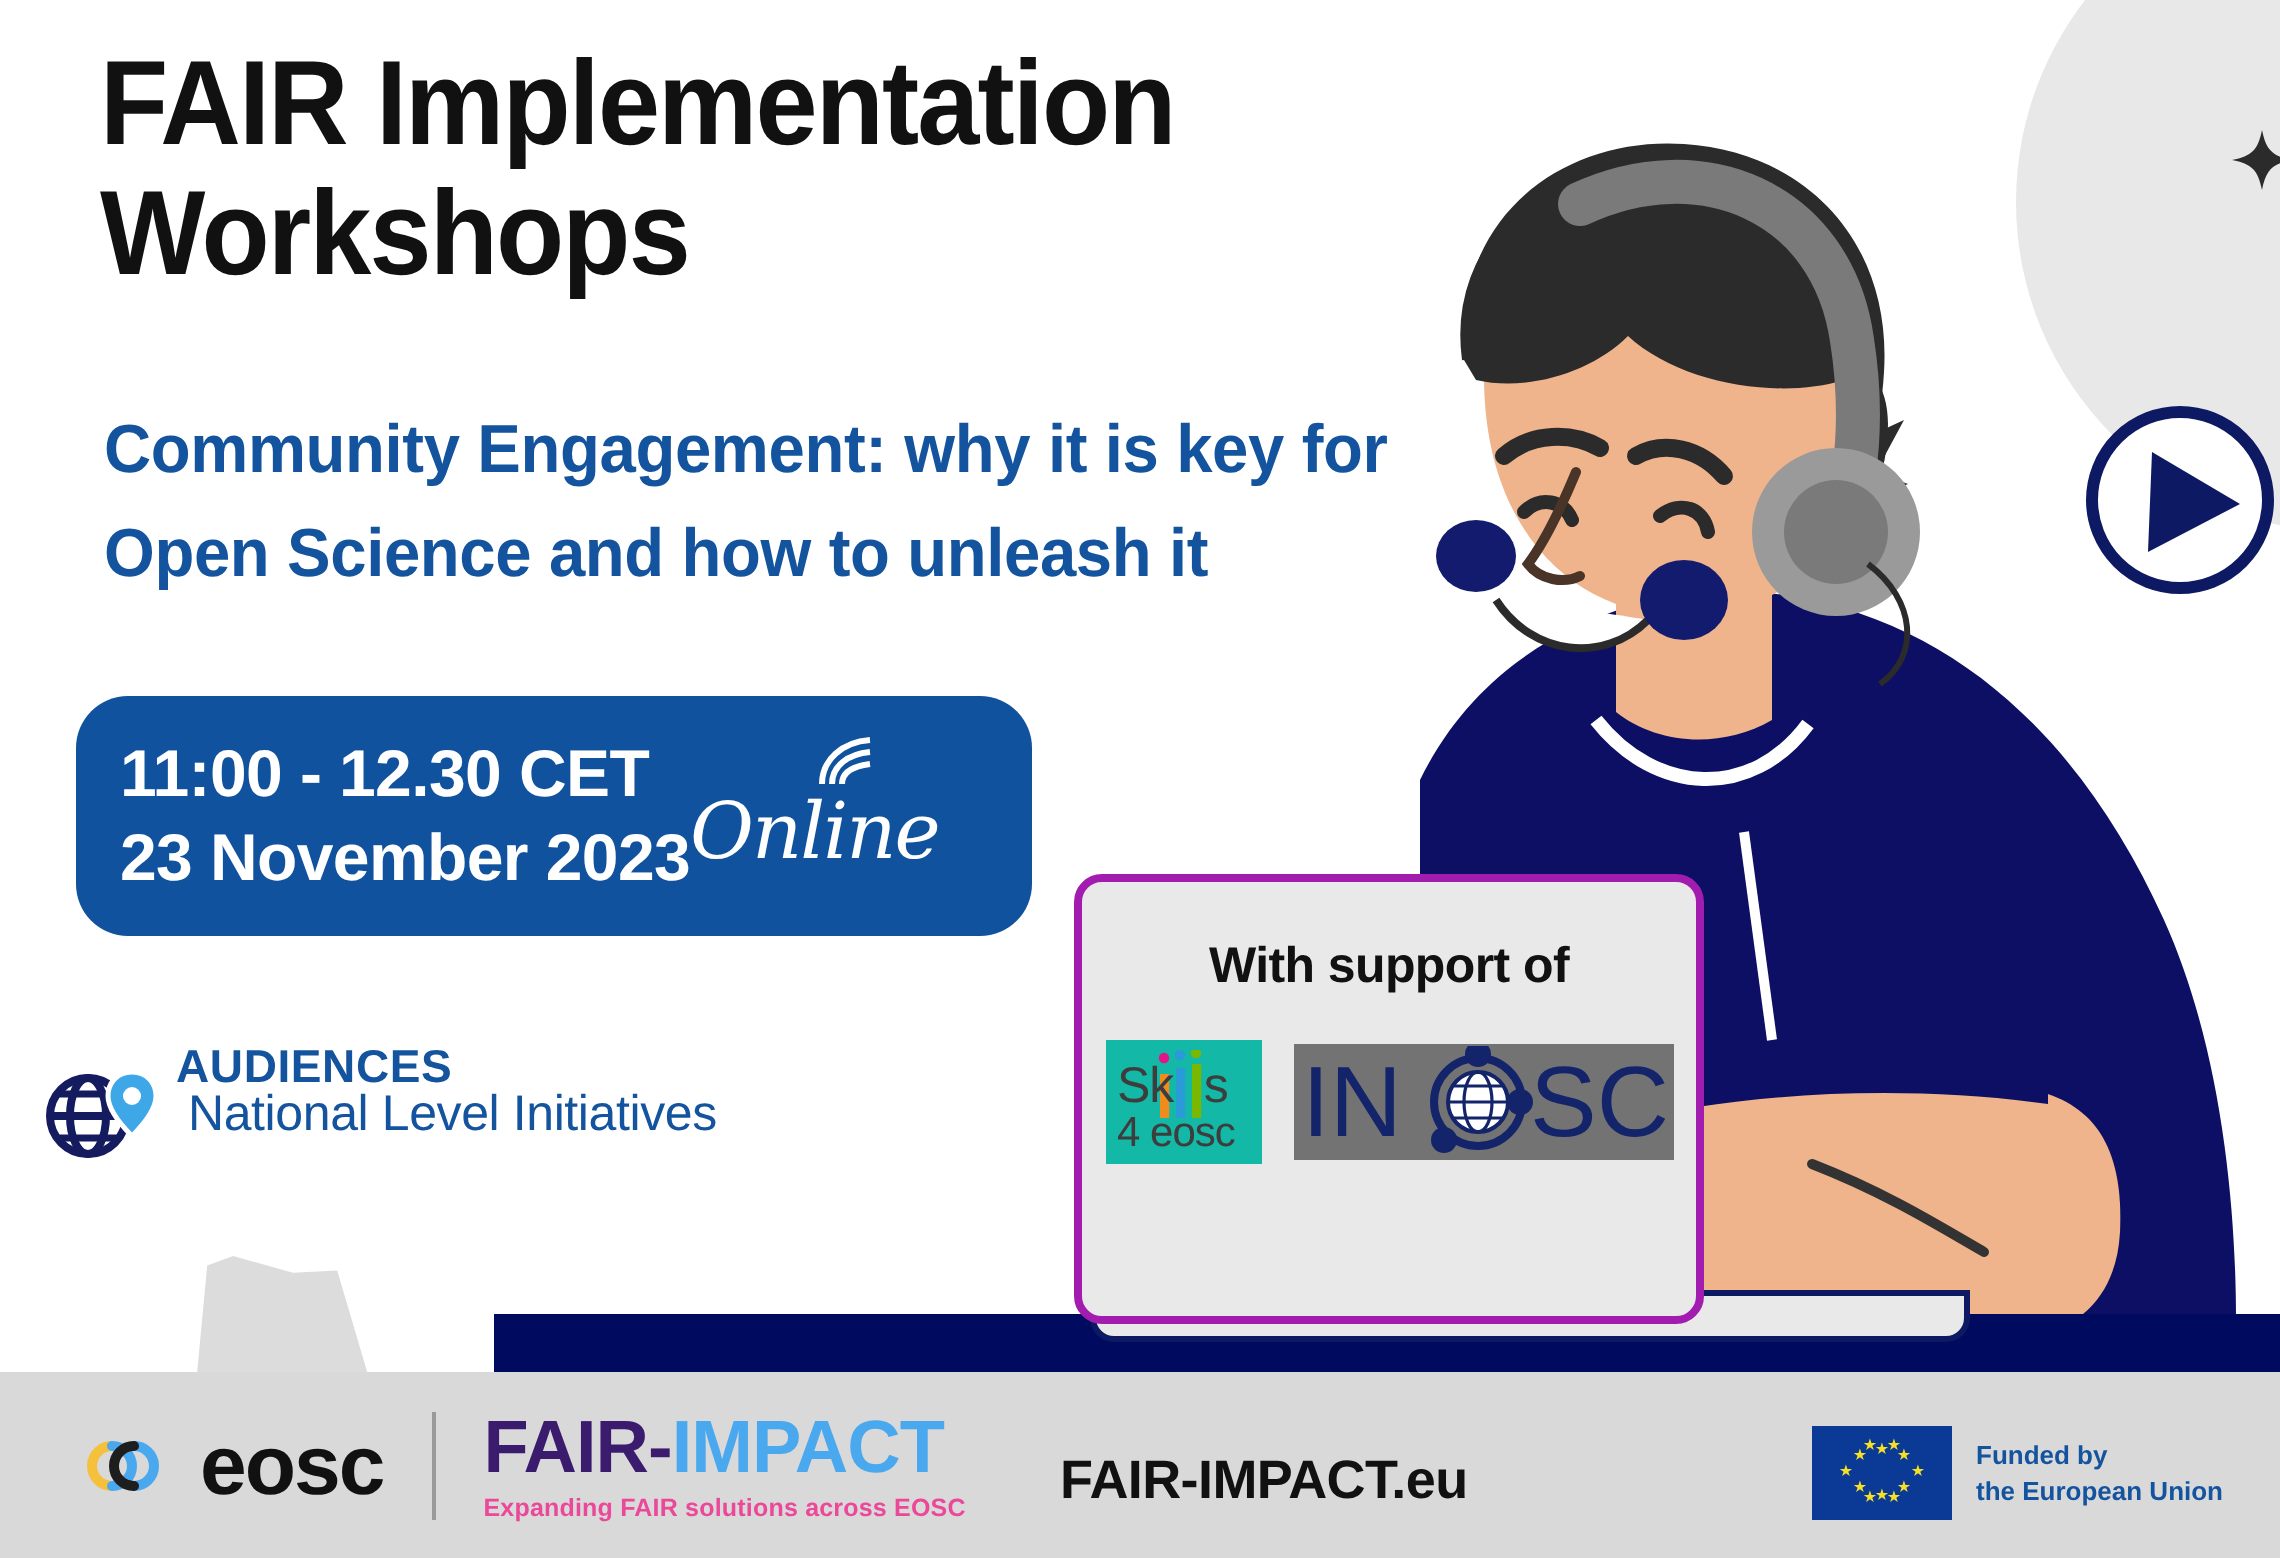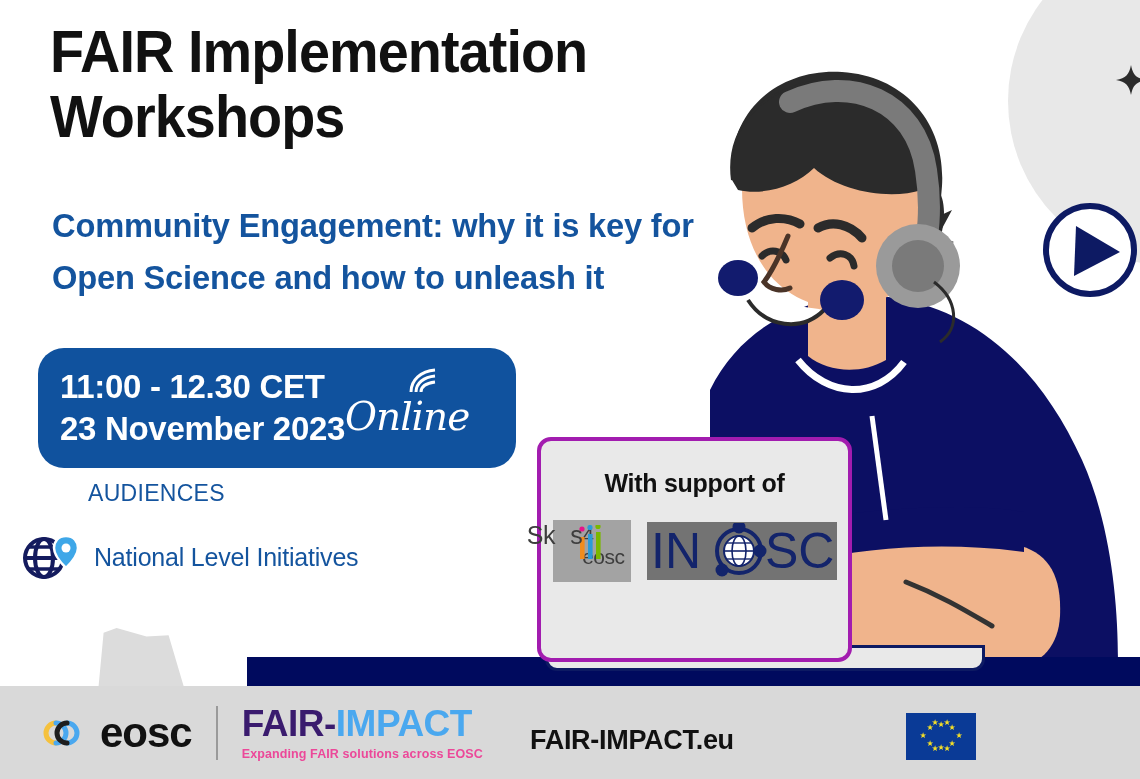--- a/index.html
+++ b/index.html
@@ -79,44 +79,44 @@
   .online-word{
     color:#ffffff;font-size:39px;
     font-family:"DejaVu Serif",serif;font-style:italic;
     position:relative;top:8px;letter-spacing:-1px;
   }
   .online-wrap{position:relative;}
   .wifi-arc{position:absolute;left:62px;top:-18px;width:34px;height:26px;}
 
   
   .aud-title{
-    position:absolute;left:88px;top:480px;
-    font-size:23px;font-weight:400;color:#14549e;letter-spacing:0.3px;
+    position:absolute;left:88px;top:520px;
+    font-size:23px;font-weight:700;color:#14549e;letter-spacing:0.3px;
   }
   .aud-row{position:absolute;display:flex;align-items:center;gap:14px;}
   .aud-row-1{left:22px;top:534px;}
   .aud-row-2{left:22px;top:585px;}
   .aud-icon{width:58px;height:46px;flex:none;}
   .aud-icon2{width:58px;height:58px;flex:none;}
   .aud-label{font-size:25px;color:#14549e;letter-spacing:-0.2px;}
 
   
   .support-panel{
     position:absolute;left:537px;top:437px;width:315px;height:225px;
     background:#e9e9e9;border:4px solid #a21caf;
     border-radius:14px;box-sizing:border-box;
     display:flex;flex-direction:column;align-items:center;
   }
   .support-title{
     margin-top:28px;font-size:25px;font-weight:700;color:#111111;letter-spacing:-0.3px;
   }
   .logo-row{margin-top:22px;display:flex;align-items:center;gap:16px;}
   .skills-logo{
-    background:#a3a3a3;width:78px;height:62px;position:relative;
-    display:flex;flex-direction:row;justify-content:flex-end;padding:4px 6px;box-sizing:border-box;
+    background:#14b8a6;width:78px;height:62px;position:relative;
+    display:flex;flex-direction:column;justify-content:flex-end;padding:4px 6px;box-sizing:border-box;
   }
   .skills-line1{font-size:25px;color:#3d3d3d;line-height:0.95;letter-spacing:-0.5px;position:relative;}
   .skills-line2{font-size:21px;color:#3d3d3d;line-height:1.05;letter-spacing:-0.5px;}
   .inosc-logo{background:#737373;width:190px;height:58px;display:flex;align-items:center;justify-content:flex-start;}
   .laptop-base{
     position:absolute;left:545px;top:645px;width:440px;height:26px;
     background:#e9e9e9;border:3px solid #0d1a63;border-radius:0 0 12px 12px;
     box-sizing:border-box;
   }
 
@@ -299,15 +299,19 @@
         <text x="35" y="37" font-size="8" text-anchor="middle">★</text>
         <text x="24" y="33" font-size="8" text-anchor="middle">★</text>
         <text x="17" y="25" font-size="8" text-anchor="middle">★</text>
         <text x="24" y="17" font-size="8" text-anchor="middle">★</text>
         <text x="29" y="12" font-size="8" text-anchor="middle">★</text>
         <text x="41" y="12" font-size="8" text-anchor="middle">★</text>
         <text x="29" y="38" font-size="8" text-anchor="middle">★</text>
         <text x="41" y="38" font-size="8" text-anchor="middle">★</text>
       </g>
     </svg>
+    <div class="eu-text">
+      <div>Funded by</div>
+      <div>the European Union</div>
+    </div>
   </div>
 
 </div>
 
 </body></html>

